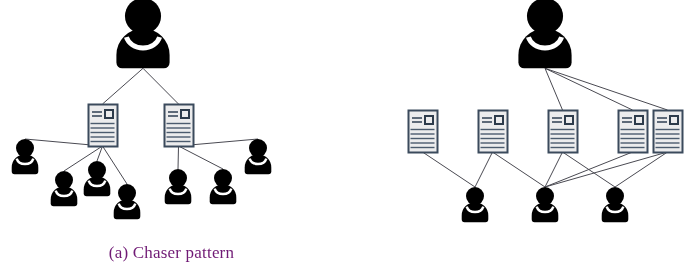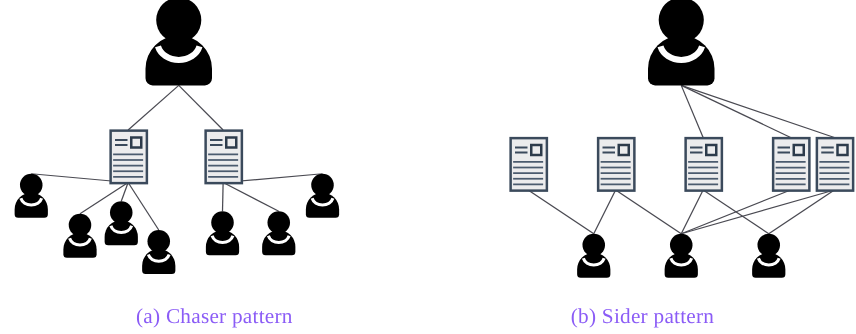--- a/index.html
+++ b/index.html
@@ -28,21 +28,21 @@
     width:100%;height:238px;
     display:block;
   }
   .caption{
     position:absolute;
     left:0;right:0;
     bottom:4px;
     text-align:center;
     font-family:"Liberation Serif", serif;
     font-size:17px;
-    color:#8b5cf6;
+    color:#701a75;
     letter-spacing:0.2px;
     white-space:nowrap;
   }
   .edge{
     stroke:#4a4a52;
     stroke-width:1;
     fill:none;
   }
   .person-body{fill:#000000;}
   .doc-rect{
@@ -230,16 +230,15 @@
             <path d="M 188.7 219.3 L 188.7 215.5 A 10.45 10.45 0 0 1 215.29999999999998 215.5 L 215.29999999999998 219.3 A 2.8499999999999996 2.8499999999999996 0 0 1 212.45 222.15 L 191.54999999999998 222.15 A 2.8499999999999996 2.8499999999999996 0 0 1 188.7 219.3 Z" class="person-body"></path>
             <path d="M 193.697 206.57000000000002 A 8.57375 7.220000000000001 0 0 0 210.303 206.57000000000002" fill="none" stroke="#ffffff" stroke-width="2.4699999999999998"></path>
           </g>
           <g>
             <circle cx="272" cy="196.025" r="9.025" class="person-body"></circle>
             <path d="M 258.7 219.3 L 258.7 215.5 A 10.45 10.45 0 0 1 285.3 215.5 L 285.3 219.3 A 2.8499999999999996 2.8499999999999996 0 0 1 282.45 222.15 L 261.55 222.15 A 2.8499999999999996 2.8499999999999996 0 0 1 258.7 219.3 Z" class="person-body"></path>
             <path d="M 263.697 206.57000000000002 A 8.57375 7.220000000000001 0 0 0 280.303 206.57000000000002" fill="none" stroke="#ffffff" stroke-width="2.4699999999999998"></path>
           </g>
         </g>
       </svg>
-    <div class="caption">(b) Sider pattern</div>
   </div>
 
 </div>
 
 </body></html>

